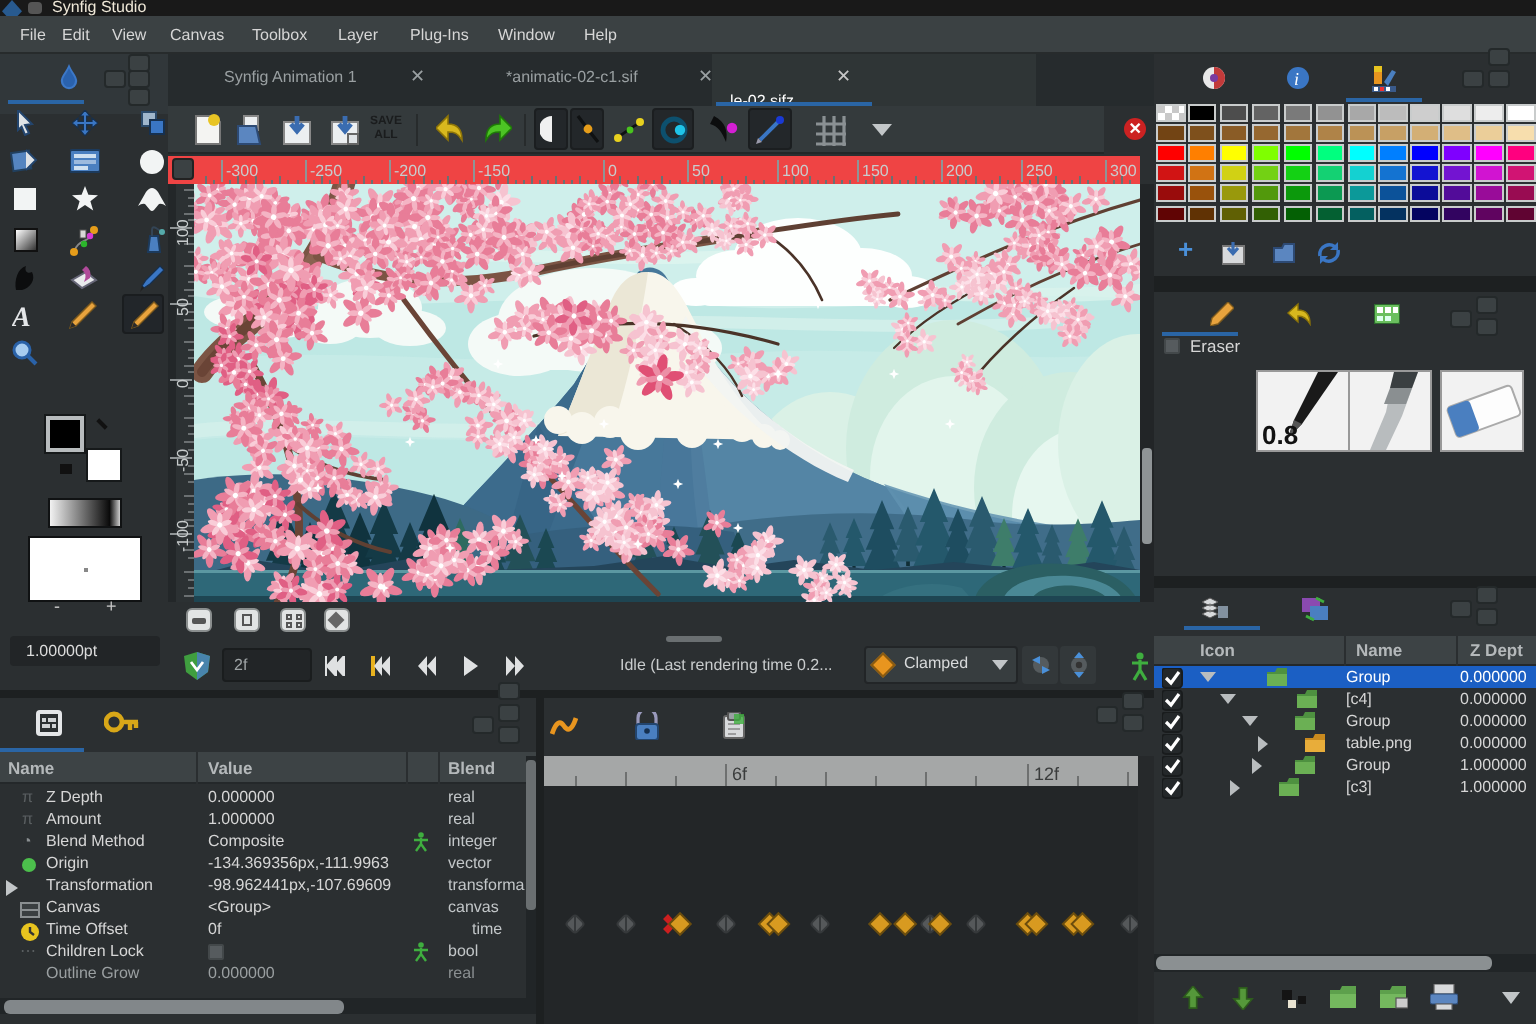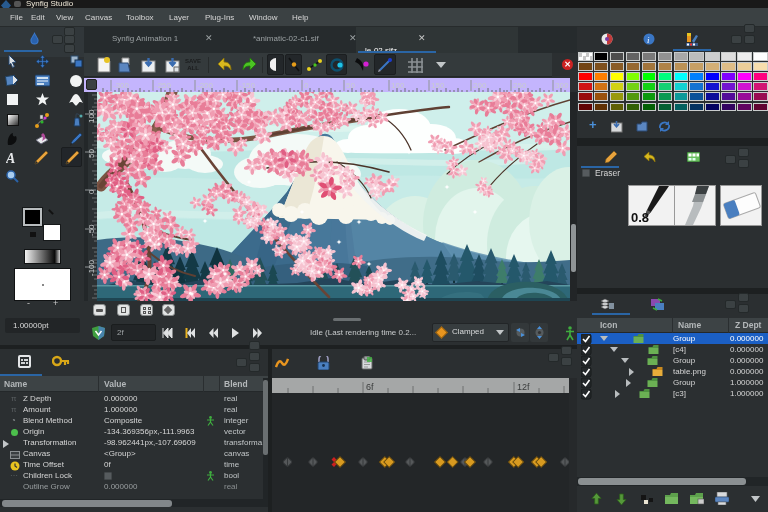--- a/index.html
+++ b/index.html
@@ -222,21 +222,21 @@
     <svg class="abs" style="left:324px;top:5px" width="15" height="15" viewBox="0 0 15 15">
           <path d="M4 0 L4 15 M9 0 L9 15 M14 0 L14 15 M0 4 L15 4 M0 9 L15 9 M0 14 L15 14" stroke="#8a9093" stroke-width="1.6"></path>
         </svg>
 
     <svg class="abs" style="left:352px;top:9px" width="10" height="7" viewBox="0 0 10 7">
           <path d="M0 0 L10 0 L5 6 Z" fill="#c2c6c8"></path>
         </svg>
   </div>
 </div>
 
-<div class="abs" style="left:84px;top:78px;width:486px;height:14px;background:#c4b5fd;" id="hruler">
+<div class="abs" style="left:84px;top:78px;width:486px;height:14px;background:#ef4444;" id="hruler">
   <div class="abs" style="left:2px;top:1px;width:11px;height:11px;background:#3b4143;border:1px solid #222;border-radius:2px;"></div>
   <svg class="abs" style="left:0;top:0" width="486" height="14" viewBox="0 0 486 14">
     <g stroke="#8f9496" stroke-width="1">
       <line x1="27" y1="2" x2="27" y2="13"></line>
           <line x1="69" y1="2" x2="69" y2="13"></line>
           <line x1="111" y1="2" x2="111" y2="13"></line>
           <line x1="153" y1="2" x2="153" y2="13"></line>
           <line x1="218" y1="2" x2="218" y2="13"></line>
           <line x1="260" y1="2" x2="260" y2="13"></line>
           <line x1="305" y1="2" x2="305" y2="13"></line>
@@ -3472,21 +3472,21 @@
         </svg>
     <div class="abs txt" style="left:23px;top:57px;">Canvas</div>
         <div class="abs txt" style="left:104px;top:57px;">&lt;Group&gt;</div>
         <div class="abs txt" style="left:224px;top:57px;color:#c2c6c8;">canvas</div>
     <svg class="abs" style="left:10px;top:69px" width="10" height="10" viewBox="0 0 10 10">
           <circle cx="5" cy="5" r="4.5" fill="#e8c41f"></circle>
           <path d="M5 2.5 L5 5 L7 6.5" stroke="#333" stroke-width="1.2" fill="none"></path>
         </svg>
     <div class="abs txt" style="left:23px;top:68px;">Time Offset</div>
         <div class="abs txt" style="left:104px;top:68px;">0f</div>
-        <div class="abs txt" style="left:224px;top:68px;color:#c2c6c8;">time</div>
+        <div class="abs txt" style="left:236px;top:68px;color:#c2c6c8;">time</div>
     <div class="abs txt" style="left:10px;top:79px;color:#5a5f61;">⋯</div>
     <div class="abs txt" style="left:23px;top:79px;">Children Lock</div>
     <div class="abs" style="left:104px;top:80px;width:8px;height:8px;background:#565b5e;border:1px solid #43484a;border-radius:1px;"></div>
     <div class="abs txt" style="left:224px;top:79px;color:#c2c6c8;">bool</div>
     <svg class="abs" style="left:206px;top:79px" width="9" height="10" viewBox="0 0 9 10">
           <circle cx="4.5" cy="1.5" r="1.4" fill="#3fae3f"></circle>
           <path d="M4.5 3 L4.5 6 M1 4 L8 4 M4.5 6 L2 9.5 M4.5 6 L7 9.5" stroke="#3fae3f" stroke-width="1.2"></path>
         </svg>
     <div class="abs txt" style="left:23px;top:90px;color:#9a9fa1;">Outline Grow</div>
         <div class="abs txt" style="left:104px;top:90px;color:#9a9fa1;">0.000000</div>

